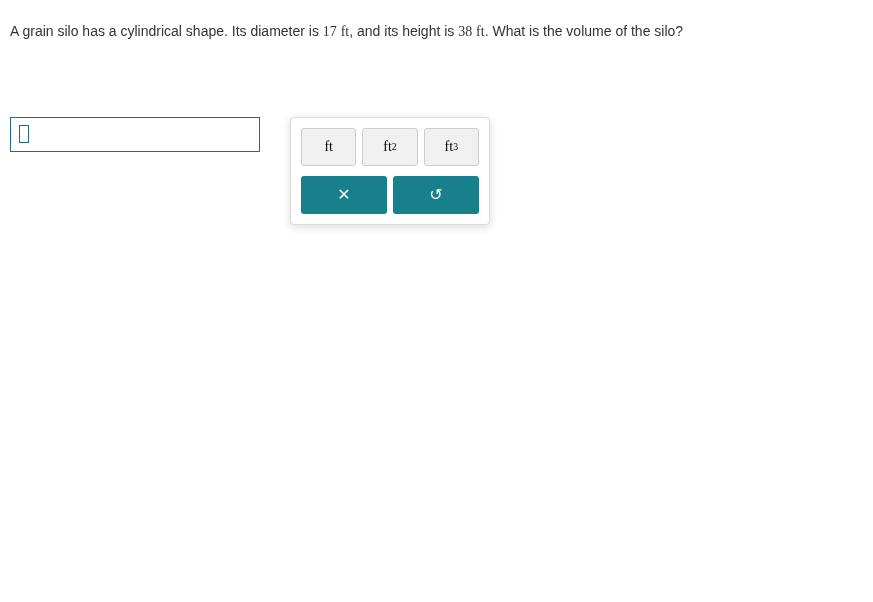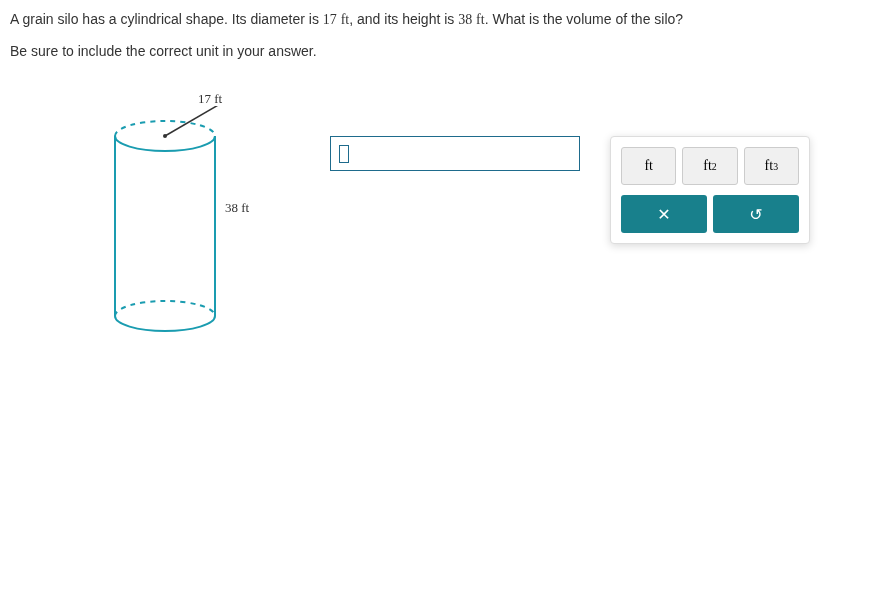--- a/index.html
+++ b/index.html
@@ -10,20 +10,21 @@
     body {
       font-family: Verdana, Geneva, sans-serif;
       font-size: 14px;
       color: #333;
       padding: 10px;
       background: #fff;
     }
     .problem-text {
       margin-bottom: 12px;
       line-height: 1.4;
+      margin-top: 12px;
     }
     .problem-text .number {
       font-family: Georgia, serif;
     }
     .problem-text .unit {
       font-family: Georgia, serif;
     }
     .problem-text .pi {
       font-family: Georgia, serif;
     }
@@ -127,45 +128,23 @@
 </head>
 <body>
 
 <div class="problem-text">
   <p>
     <span>A grain silo has a cylindrical shape. Its diameter is </span><span class="number">17</span> <span class="unit">ft</span><span>, and its height is </span><span class="number">38</span> <span class="unit">ft</span><span>. What is the volume of the silo?</span>
   </p>
 </div>
 
 <div class="problem-text">
-  <p>Be sure to include the correct unit in your answer.</p>
 </div>
 
 <div class="content-area">
-  <div class="diagram-container">
-    <div class="diameter-label">17 ft</div>
-    <div class="height-label">38 ft</div>
-    <svg class="cylinder-svg" width="130" height="260">
-
-      <path d="M 5 30 A 50 15 0 0 1 105 30" stroke="#1a9cb0" stroke-width="2" stroke-dasharray="5,5" fill="none"></path>
-
-      <path d="M 5 30 A 50 15 0 0 0 105 30" stroke="#1a9cb0" stroke-width="2" fill="none"></path>
-
-      <line x1="5" y1="30" x2="5" y2="210" stroke="#1a9cb0" stroke-width="2"></line>
-
-      <line x1="105" y1="30" x2="105" y2="210" stroke="#1a9cb0" stroke-width="2"></line>
-
-      <path d="M 5 210 A 50 15 0 0 1 105 210" stroke="#1a9cb0" stroke-width="2" stroke-dasharray="5,5" fill="none"></path>
-
-      <path d="M 5 210 A 50 15 0 0 0 105 210" stroke="#1a9cb0" stroke-width="2" fill="none"></path>
-
-      <line x1="55" y1="30" x2="110" y2="-2" stroke="#333" stroke-width="1.5"></line>
-      <circle cx="55" cy="30" r="2" fill="#333"></circle>
-    </svg>
-  </div>
 
   <div class="answer-area">
     <div class="answer-input">
       <div class="cursor-box"></div>
     </div>
 
     <div class="tool-panel">
       <div class="unit-row">
         <button class="unit-btn">
           <span>ft</span>

